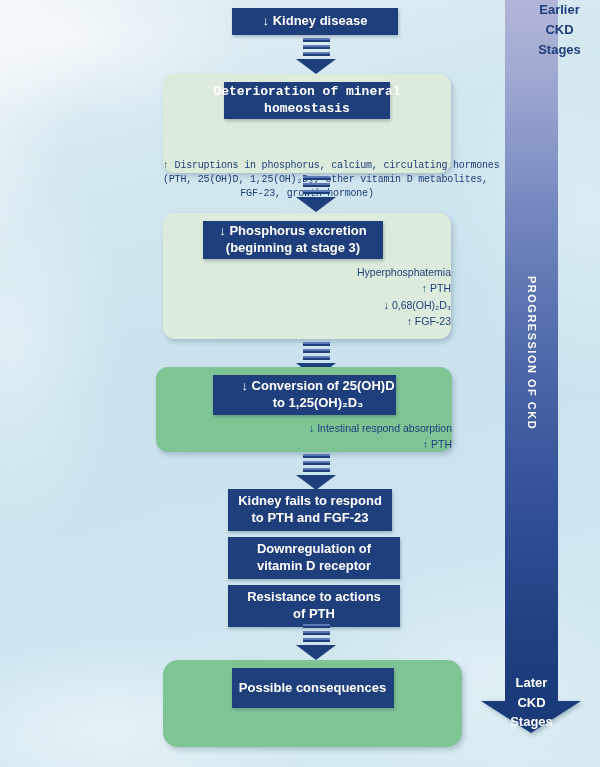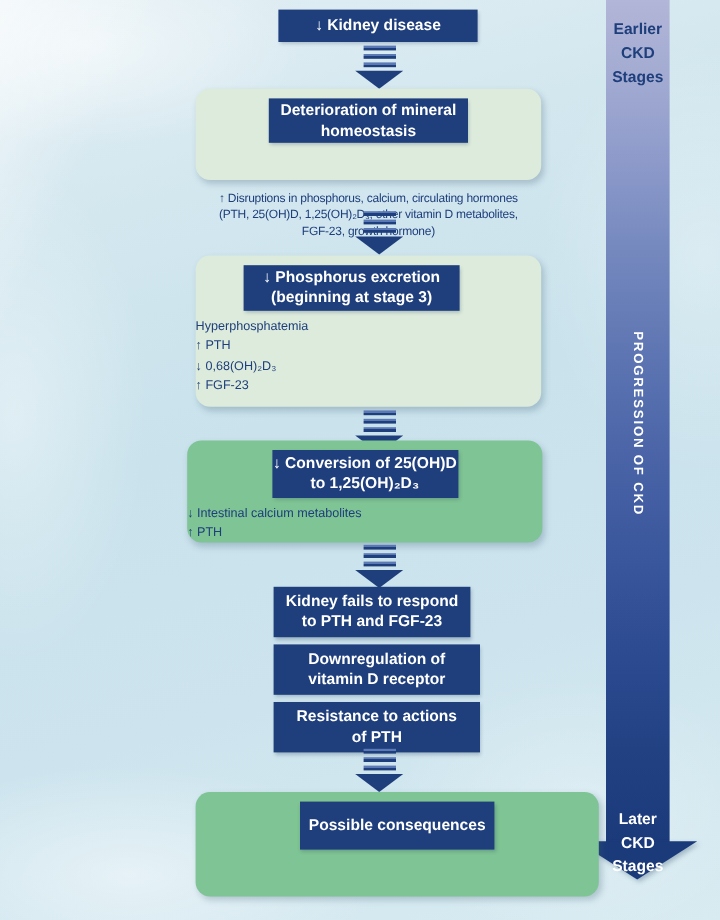--- a/index.html
+++ b/index.html
@@ -53,21 +53,21 @@
     font-size: 10px;
     letter-spacing: -0.2px;
     line-height: 1.42;
     text-align: center;
     margin-top: 40px;
   }
   .panel-item {
     color: #1e3e7c;
     font-size: 10.5px;
     line-height: 1.55;
-    text-align: left;
+    text-align: right;
   }
 
   
   .connector {
     position: absolute;
     left: 296px;
     width: 40px;
     display: flex;
     flex-direction: column;
     align-items: center;
@@ -103,24 +103,25 @@
     border-top: 32px solid #1b3a7a;
     filter: drop-shadow(2px 2px 2px rgba(50,80,110,.35));
   }
   .side-label {
     position: absolute;
     left: 505px; width: 53px;
     text-align: center;
     font-weight: bold;
   }
   .side-label.top {
-    top: 14px;
+    top: 0;
     color: #1e3e7c;
     font-size: 13px;
     line-height: 1.55;
+    padding-left: 28px;
   }
   .side-label.mid {
     top: 268px; height: 170px;
     display: flex;
     align-items: center;
     justify-content: center;
     writing-mode: vertical-rl;
     color: #ffffff;
     font-size: 11px;
     letter-spacing: 1.5px;
@@ -149,21 +150,21 @@
 
   <div class="navy-box pre" style="left:232px; top:8px; width:166px; height:27px;">↓ Kidney disease</div>
 
   <div class="connector" style="top:38px;">
     <div class="cbar"></div>
     <div class="cbar"></div>
     <div class="cbar"></div>
     <div class="chead"></div>
   </div>
 
-  <div class="panel light" style="left:163px; top:74px; width:288px; height:76px;">
+  <div class="panel light" style="left:163px; top:74px; width:288px; height:99px;font-family:Liberation Mono, monospace;">
     <div class="navy-box heading pre" style="position:relative; width:166px; min-height:37px;">Deterioration of mineral
 homeostasis</div>
     <div class="panel-body pre">↑ Disruptions in phosphorus, calcium, circulating hormones
 (PTH, 25(OH)D, 1,25(OH)₂D₃, other vitamin D metabolites,
 FGF-23, growth hormone)</div>
   </div>
 
   <div class="connector" style="top:176px;">
     <div class="cbar"></div>
     <div class="cbar"></div>
@@ -181,23 +182,23 @@
   </div>
 
   <div class="connector" style="top:342px;">
     <div class="cbar"></div>
     <div class="cbar"></div>
     <div class="cbar"></div>
     <div class="chead"></div>
   </div>
 
   <div class="panel medium" style="left:156px; top:367px; width:296px; height:85px;">
-    <div class="navy-box heading pre" style="position:relative; width:155px; min-height:40px;">↓ Conversion of 25(OH)D
+    <div class="navy-box heading pre" style="position:relative; width:155px; min-height:40px;padding-left:28px;">↓ Conversion of 25(OH)D
 to 1,25(OH)₂D₃</div>
-    <div class="panel-item">↓ Intestinal calcium metabolites</div>
+    <div class="panel-item">↓ Intestinal respond absorption</div>
     <div class="panel-item">↑ PTH</div>
   </div>
 
   <div class="connector" style="top:454px;">
     <div class="cbar"></div>
     <div class="cbar"></div>
     <div class="cbar"></div>
     <div class="chead"></div>
   </div>
 
@@ -208,17 +209,17 @@
   <div class="navy-box pre" style="left:228px; top:585px; width:172px; height:42px;">Resistance to actions
 of PTH</div>
 
   <div class="connector" style="top:624px;">
     <div class="cbar"></div>
     <div class="cbar"></div>
     <div class="cbar"></div>
     <div class="chead"></div>
   </div>
 
-  <div class="panel medium" style="left:163px; top:660px; width:336px; height:87px;">
+  <div class="panel medium" style="left:163px; top:660px; width:299px; height:87px;border-radius:15px;">
     <div class="navy-box heading" style="position:relative; width:162px; min-height:40px;">Possible consequences</div>
   </div>
 
 </div>
 
 </body></html>

